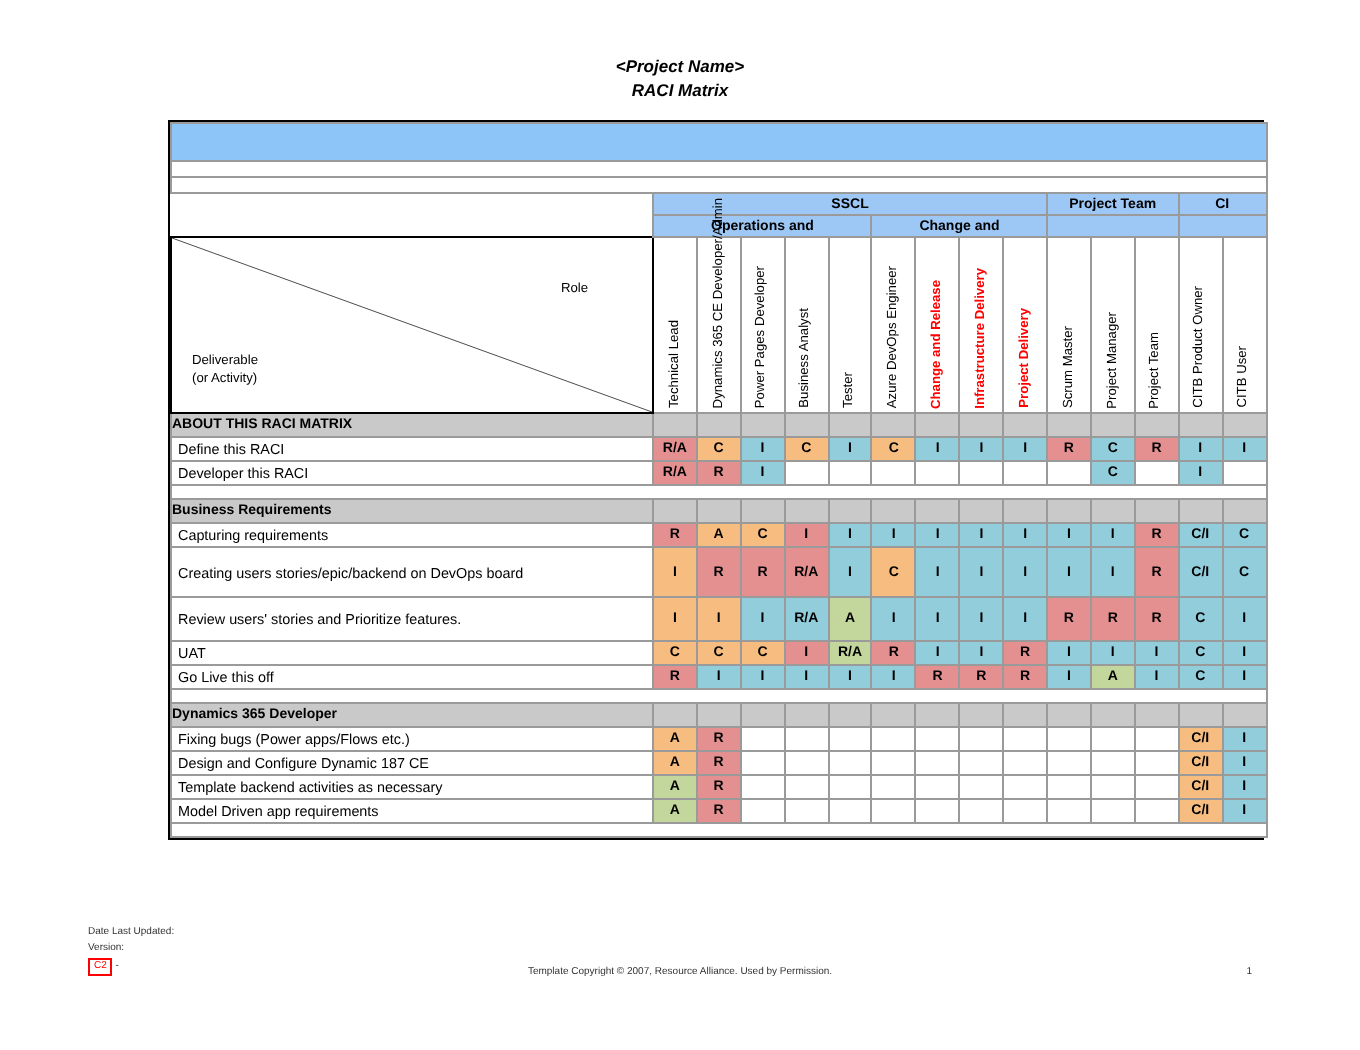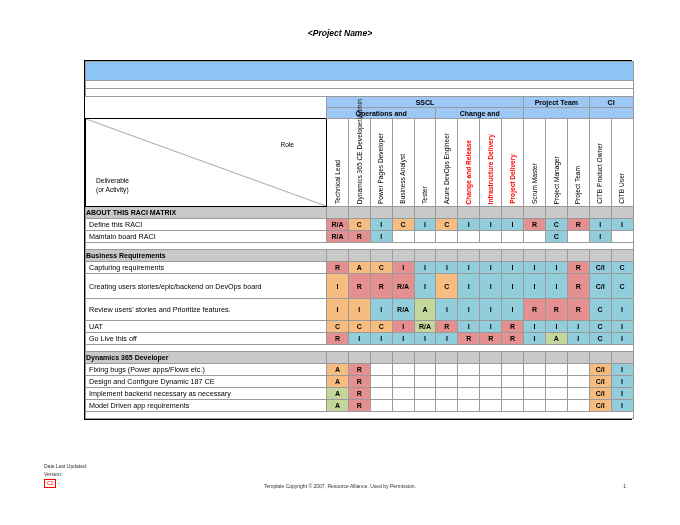--- a/index.html
+++ b/index.html
@@ -131,20 +131,21 @@
   .f-center{position:absolute;left:0;width:680px;top:21px;text-align:center;font-size:5px;color:#333;}
   .f-right{position:absolute;right:54px;top:21px;font-size:5px;color:#333;}
 </style>
 </head>
 <body>
 
 <div class="page">
 
   <div class="title-block">
     <div>&lt;Project Name&gt;</div>
+    <div>RACI Matrix</div>
   </div>
 
   <div class="matrix">
     <table class="grid">
       <colgroup id="colgroup">
           <col class="lbl">
           <col class="rc">
           <col class="rc">
           <col class="rc">
           <col class="rc">
@@ -289,21 +290,21 @@
             <td class="c cI">I</td>
             <td class="c cI">I</td>
             <td class="c cI">I</td>
             <td class="c cR">R</td>
             <td class="c cI">C</td>
             <td class="c cR">R</td>
             <td class="c cI">I</td>
             <td class="c cI">I</td>
           </tr>
           <tr class="drow">
-            <td class="name">Maintain board RACI</td>
+            <td class="name">Developer this RACI</td>
             <td class="c cRA">R/A</td>
             <td class="c cR">R</td>
             <td class="c cI">I</td>
             <td class="c cBlank"></td>
             <td class="c cBlank"></td>
             <td class="c cBlank"></td>
             <td class="c cBlank"></td>
             <td class="c cBlank"></td>
             <td class="c cBlank"></td>
             <td class="c cBlank"></td>
@@ -465,21 +466,21 @@
             <td class="c cBlank"></td>
             <td class="c cBlank"></td>
             <td class="c cBlank"></td>
             <td class="c cBlank"></td>
             <td class="c cBlank"></td>
             <td class="c cBlank"></td>
             <td class="c cC">C/I</td>
             <td class="c cI">I</td>
           </tr>
           <tr class="drow">
-            <td class="name">Implement backend necessary as necessary</td>
+            <td class="name">Template backend activities as necessary</td>
             <td class="c cAg">A</td>
             <td class="c cR">R</td>
             <td class="c cBlank"></td>
             <td class="c cBlank"></td>
             <td class="c cBlank"></td>
             <td class="c cBlank"></td>
             <td class="c cBlank"></td>
             <td class="c cBlank"></td>
             <td class="c cBlank"></td>
             <td class="c cBlank"></td>

